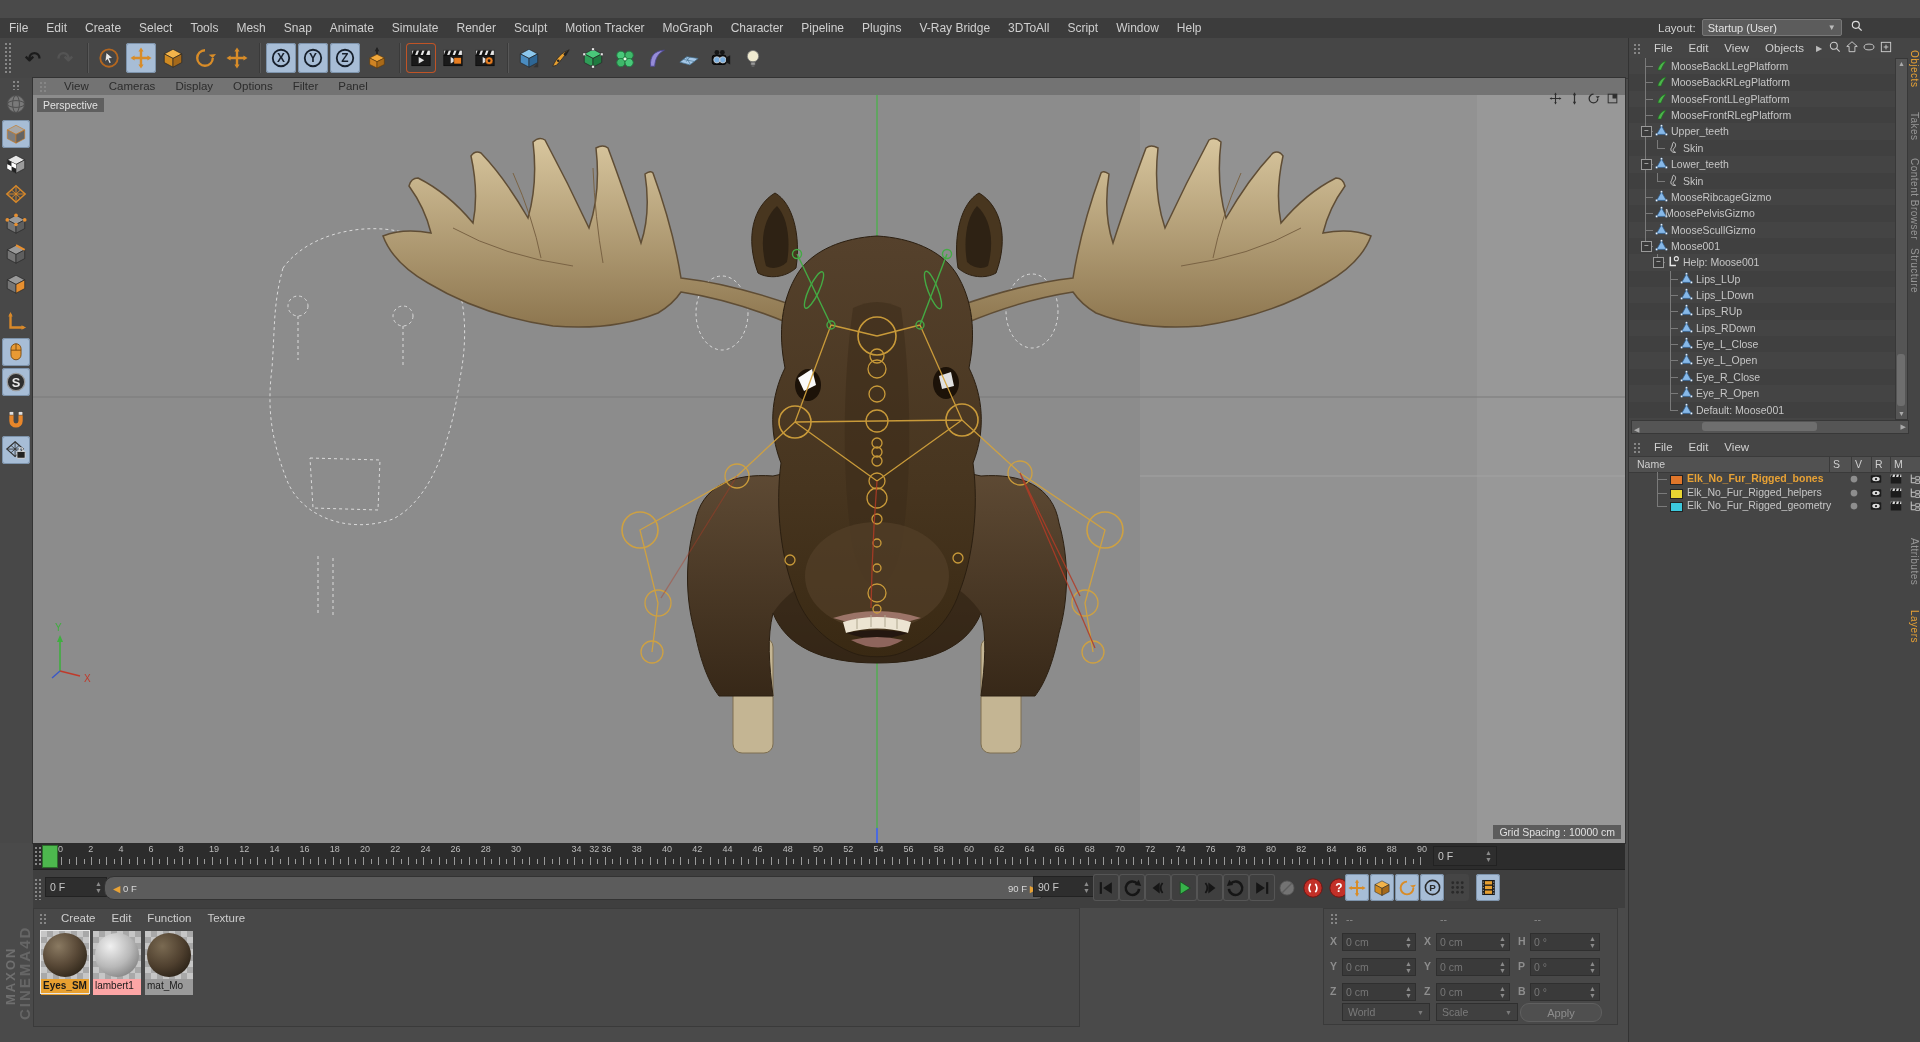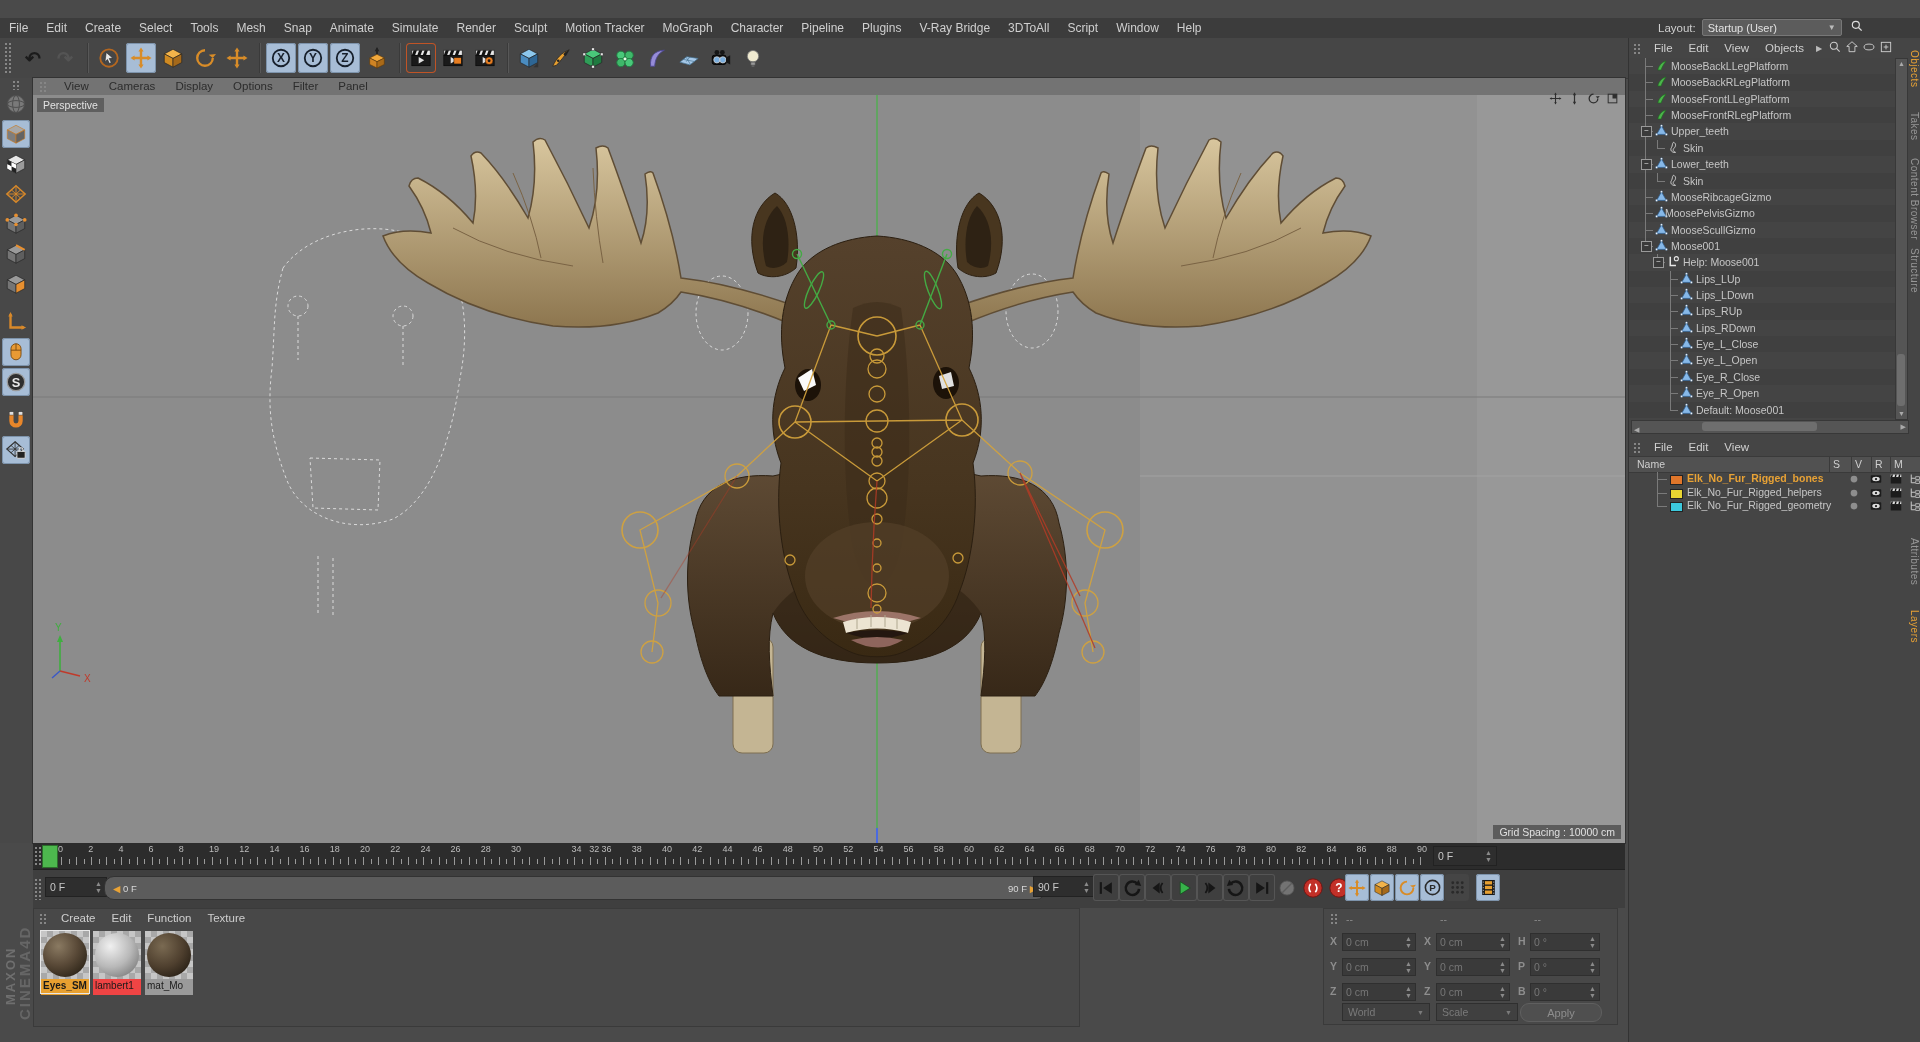--- a/index.html
+++ b/index.html
@@ -1411,21 +1411,21 @@
         <div class="mat" style="left: 7px; outline: rgb(232, 232, 232) solid 1px;">
           <div class="matimg">
             <div class="sphere" style="background:radial-gradient(circle at 35% 30%, #8a7a62, #5a4a38 45%, #2e2518 82%)"></div>
           </div>
           <div class="matname" style="background:#e8a030;color:#1a1a1a;font-weight:bold;">Eyes_SM</div>
         </div>
         <div class="mat" style="left: 59px;">
           <div class="matimg">
             <div class="sphere" style="background:radial-gradient(circle at 35% 30%, #f0f0f0, #b8b8b8 50%, #787878 88%)"></div>
           </div>
-          <div class="matname" style="background:#ef4444;color:#1a1a1a;">lambert1</div>
+          <div class="matname" style="background:#fca5a5;color:#1a1a1a;">lambert1</div>
         </div>
         <div class="mat" style="left: 111px;">
           <div class="matimg">
             <div class="sphere" style="background:radial-gradient(circle at 35% 30%, #7a6a52, #4e3f2e 50%, #261e14 85%)"></div>
           </div>
           <div class="matname" style="background:#9a9a9a;color:#1a1a1a;">mat_Mo</div>
         </div>
       </div>
   </div>
 

